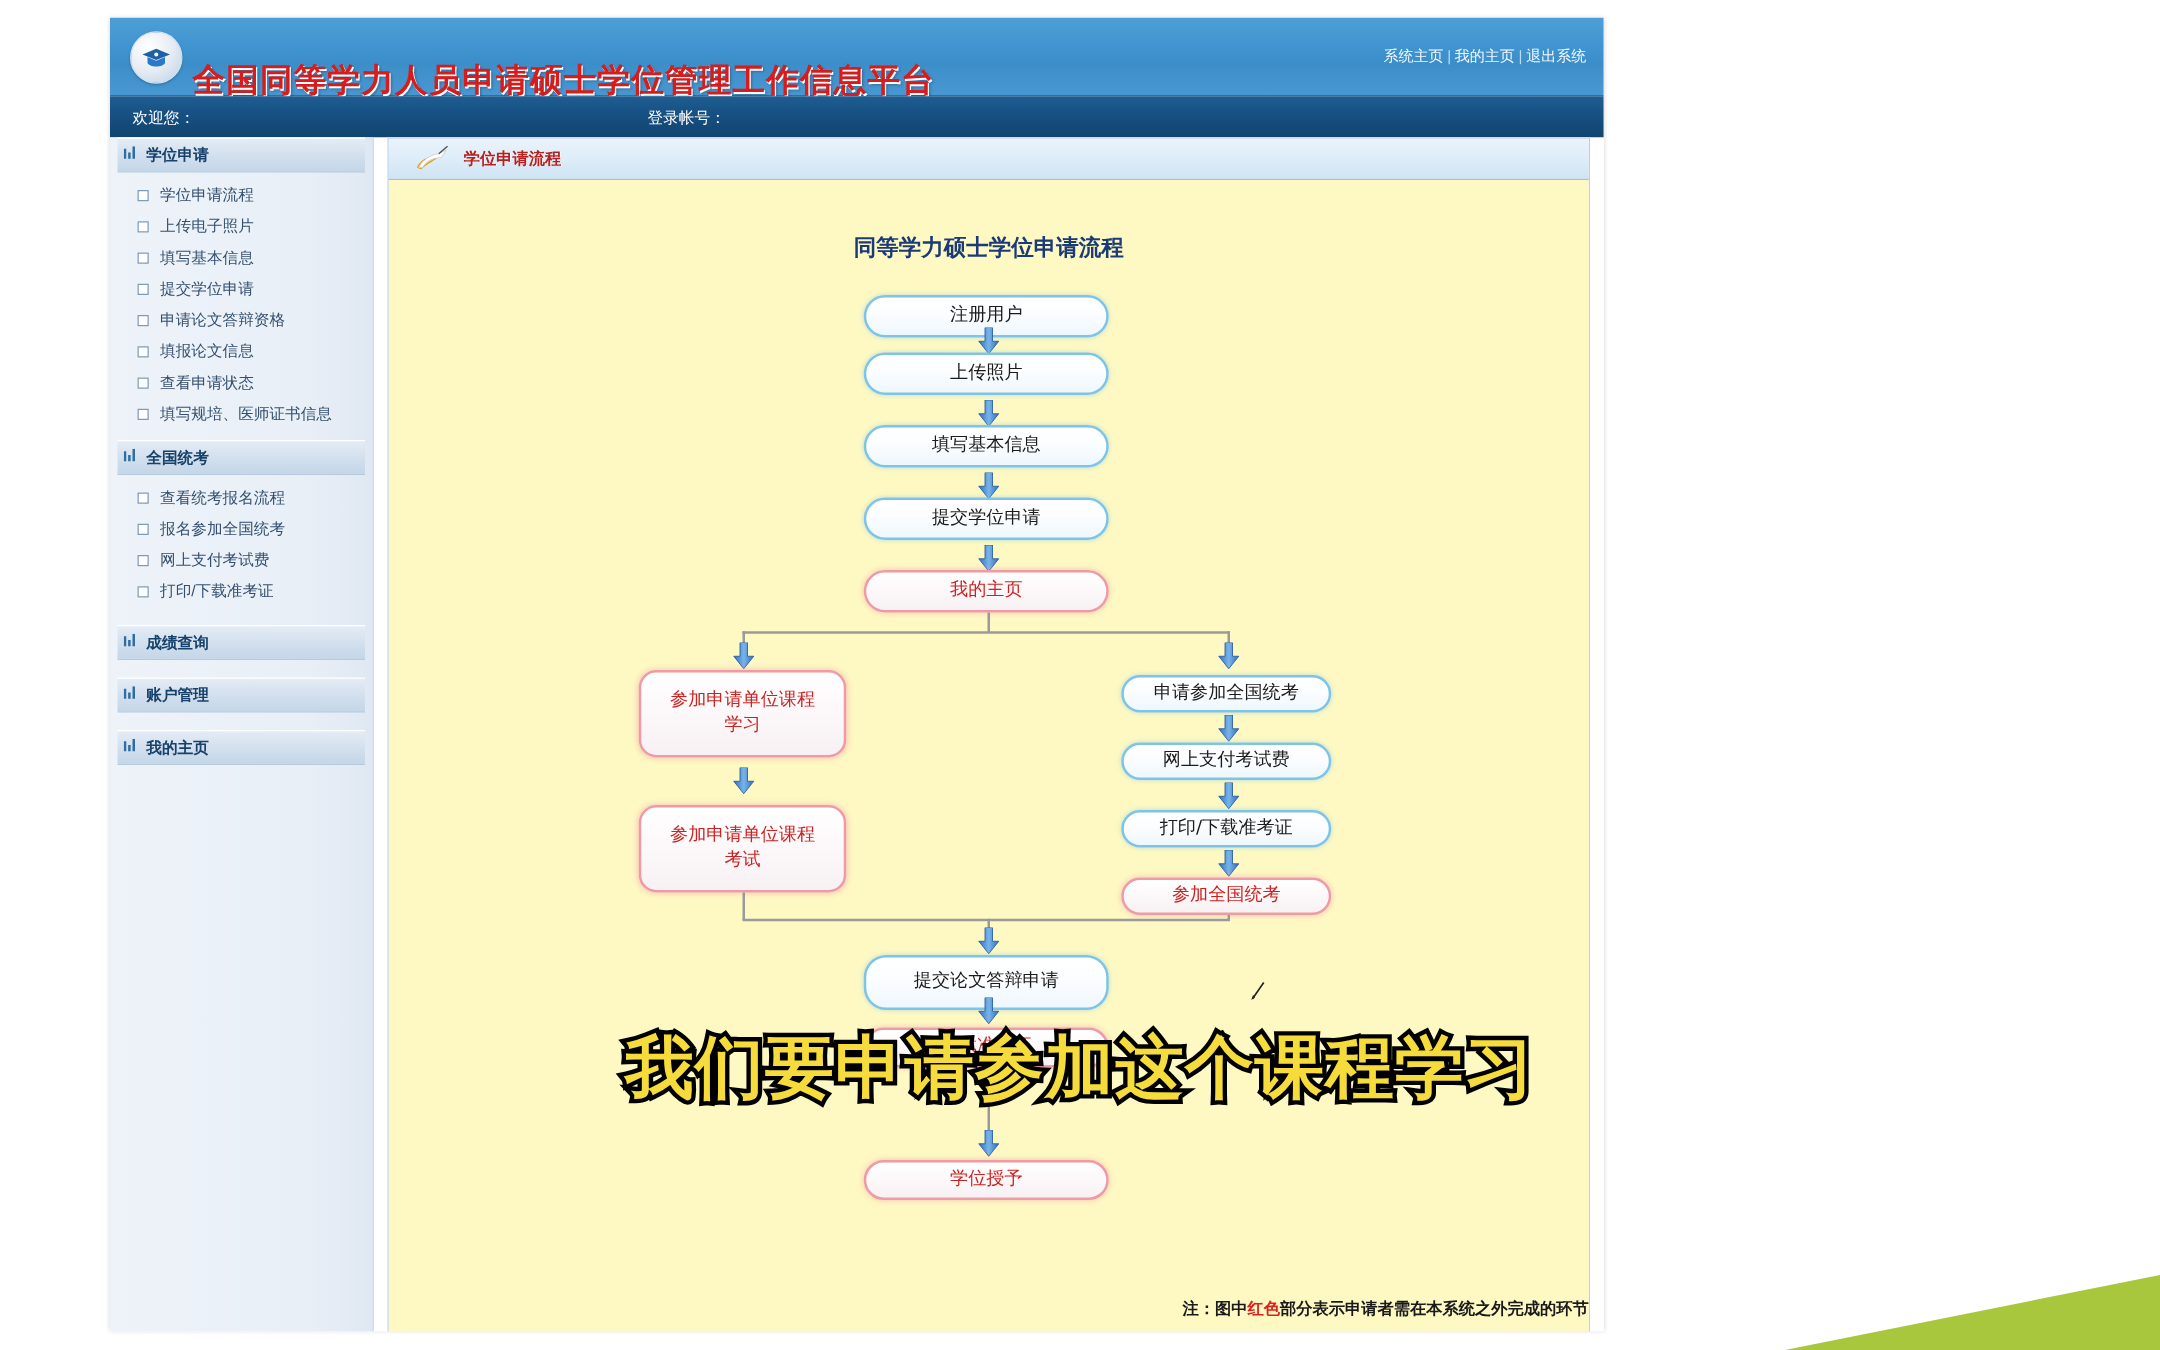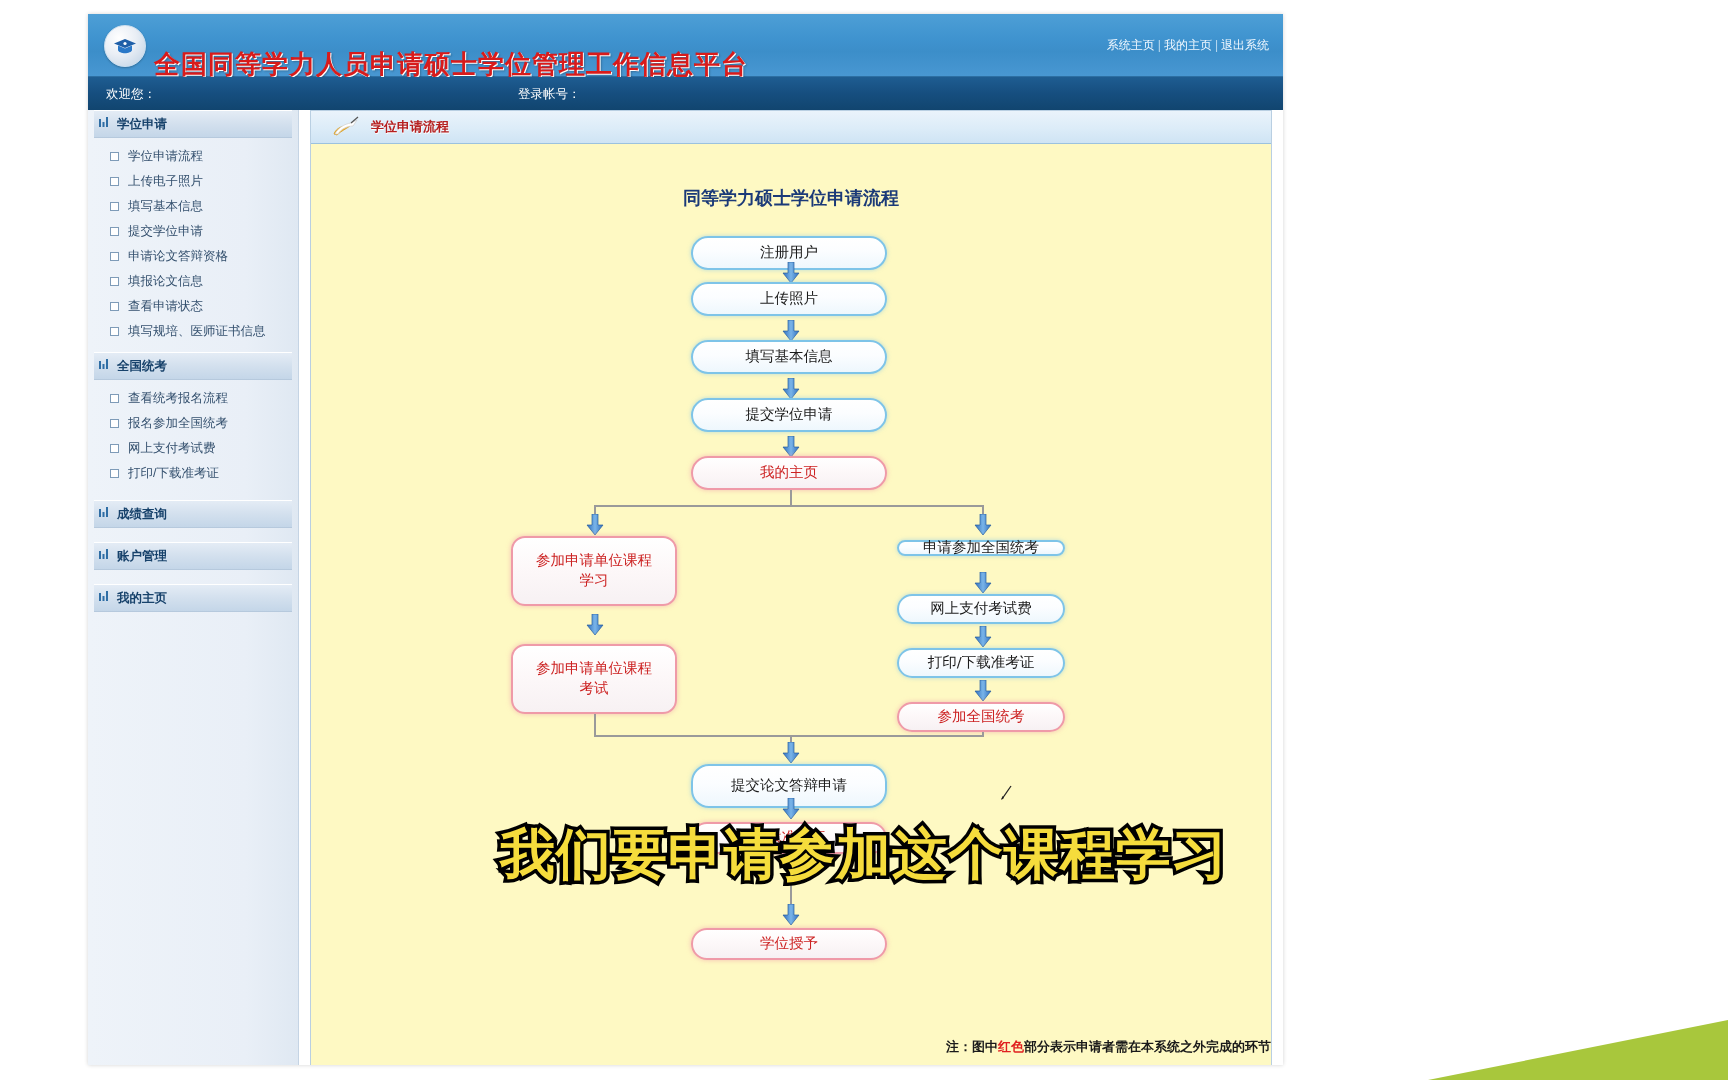--- a/index.html
+++ b/index.html
@@ -407,21 +407,21 @@
           <span>学习</span>
         </div>
         <svg class="arrow" style="left:275px; top:470px;" viewBox="0 0 18 22">
             <path d="M6 0 H12 V11 H17 L9 21 L1 11 H6 Z" fill="url(#ag)" stroke="#2a5e9e" stroke-width="0.7"></path>
           </svg>
         <div class="node red tall" style="left:200px; top:500px; width:166px; height:70px; flex-direction:column;">
           <span>参加申请单位课程</span>
           <span>考试</span>
         </div>
 
-        <div class="node blue" style="left:586px; top:396px; width:168px; height:16px;">申请参加全国统考</div>
+        <div class="node blue" style="left:586px; top:396px; width:168px; height:30px;">申请参加全国统考</div>
         <svg class="arrow" style="left:663px; top:428px;" viewBox="0 0 18 22">
             <path d="M6 0 H12 V11 H17 L9 21 L1 11 H6 Z" fill="url(#ag)" stroke="#2a5e9e" stroke-width="0.7"></path>
           </svg>
         <div class="node blue" style="left:586px; top:450px; width:168px; height:30px;">网上支付考试费</div>
         <svg class="arrow" style="left:663px; top:482px;" viewBox="0 0 18 22">
             <path d="M6 0 H12 V11 H17 L9 21 L1 11 H6 Z" fill="url(#ag)" stroke="#2a5e9e" stroke-width="0.7"></path>
           </svg>
         <div class="node blue" style="left:586px; top:504px; width:168px; height:30px;">打印/下载准考证</div>
         <svg class="arrow" style="left:663px; top:536px;" viewBox="0 0 18 22">
             <path d="M6 0 H12 V11 H17 L9 21 L1 11 H6 Z" fill="url(#ag)" stroke="#2a5e9e" stroke-width="0.7"></path>

